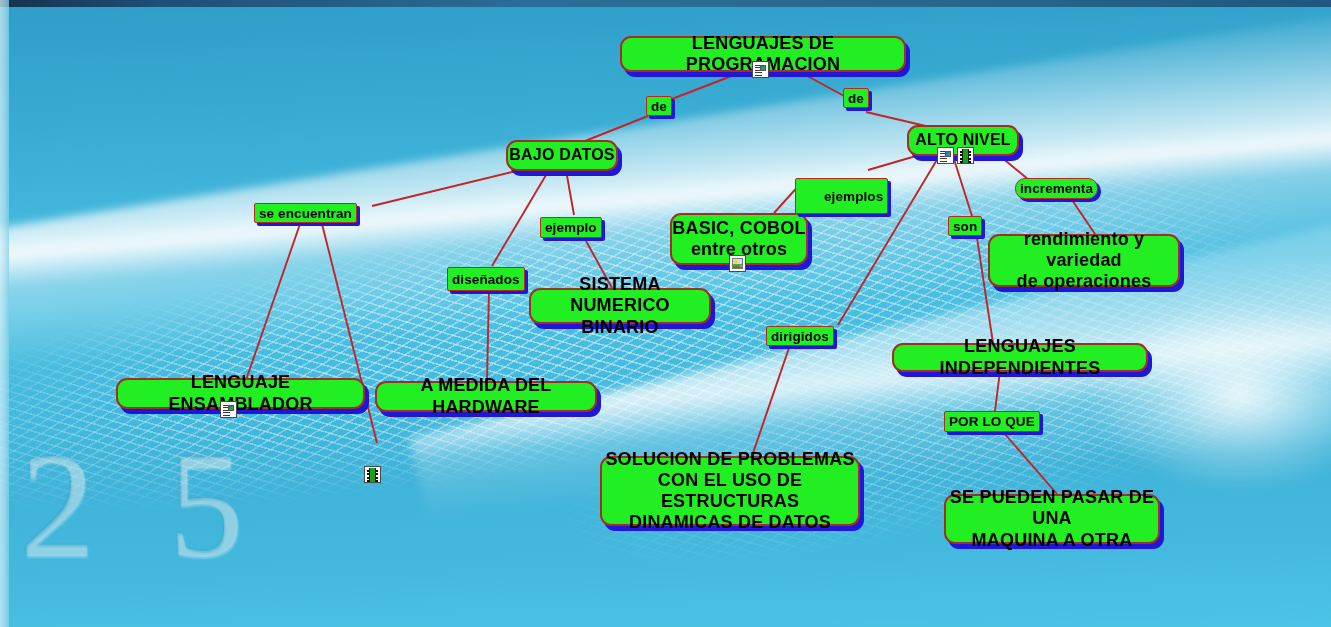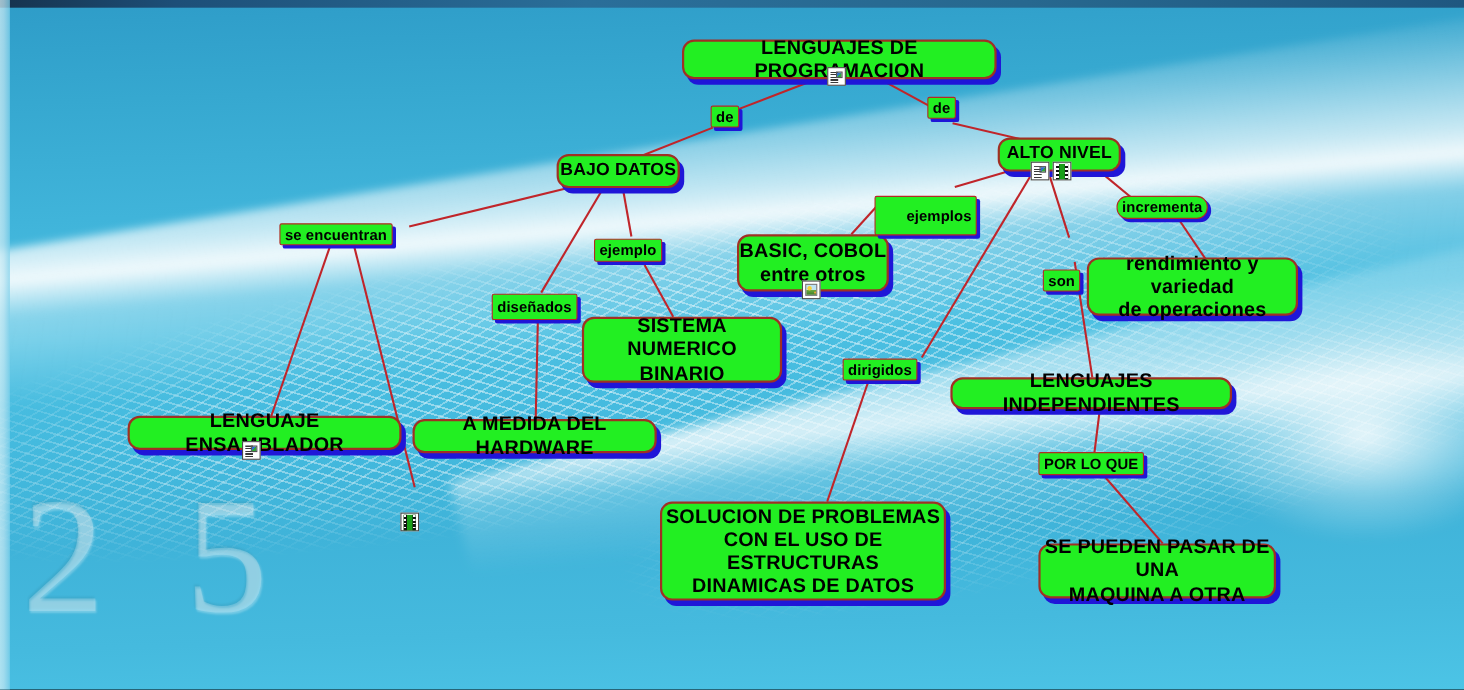--- a/index.html
+++ b/index.html
@@ -307,50 +307,50 @@
     <span class="ic ic-doc"></span>
     <span class="ic ic-film"></span>
   </div>
 
   <div class="node big" style="left:670px; top:213px; width:138px; height:52px;">BASIC, COBOL
 entre otros</div>
   <div class="icons" style="left:729px; top:255px;">
     <span class="ic ic-pic"></span>
   </div>
 
-  <div class="node big" style="left:529px; top:288px; width:182px; height:60px;">SISTEMA NUMERICO
+  <div class="node big" style="left:529px; top:288px; width:182px; height:36px;">SISTEMA NUMERICO
 BINARIO</div>
 
   <div class="node big" style="left:116px; top:378px; width:249px; height:31px;">LENGUAJE ENSAMBLADOR</div>
   <div class="icons" style="left:220px; top:401px;">
     <span class="ic ic-doc"></span>
   </div>
 
   <div class="node big" style="left:375px; top:381px; width:222px; height:31px;">A MEDIDA DEL HARDWARE</div>
 
   <div class="icons" style="left:364px; top:466px;">
     <span class="ic ic-film"></span>
   </div>
 
-  <div class="node big" style="left:600px; top:456px; width:260px; height:90px;">SOLUCION DE PROBLEMAS
+  <div class="node big" style="left:600px; top:456px; width:260px; height:70px;">SOLUCION DE PROBLEMAS
 CON EL USO DE ESTRUCTURAS
 DINAMICAS DE DATOS</div>
 
   <div class="node big" style="left:988px; top:234px; width:192px; height:53px;">rendimiento y variedad
 de operaciones</div>
 
-  <div class="node big" style="left:864px; top:343px; width:256px; height:29px;">LENGUAJES INDEPENDIENTES</div>
+  <div class="node big" style="left:892px; top:343px; width:256px; height:29px;">LENGUAJES INDEPENDIENTES</div>
 
   <div class="node big" style="left:944px; top:494px; width:216px; height:50px;">SE PUEDEN PASAR DE UNA
 MAQUINA A OTRA</div>
 
   <div class="chip" style="left:646px; top:96px;  height:20px;">de</div>
   <div class="chip" style="left:843px; top:88px;  height:20px;">de</div>
   <div class="chip" style="left:254px; top:203px; height:20px;">se encuentran</div>
   <div class="chip" style="left:447px; top:267px; height:24px;">diseñados</div>
   <div class="chip" style="left:540px; top:217px; height:21px;">ejemplo</div>
   <div class="chip" style="left:795px; top:178px; height:36px;padding-left:28px;">ejemplos</div>
   <div class="chip" style="left:1015px; top:178px; height:21px;border-radius:10px;">incrementa</div>
-  <div class="chip" style="left:948px; top:216px; height:20px;margin-top:29px;">son</div>
+  <div class="chip" style="left:948px; top:216px; height:20px;">son</div>
   <div class="chip" style="left:766px; top:326px; height:20px;text-align:center;">dirigidos</div>
   <div class="chip" style="left:944px; top:411px; height:21px;">POR LO QUE</div>
 
 </div>
 
 </body></html>

